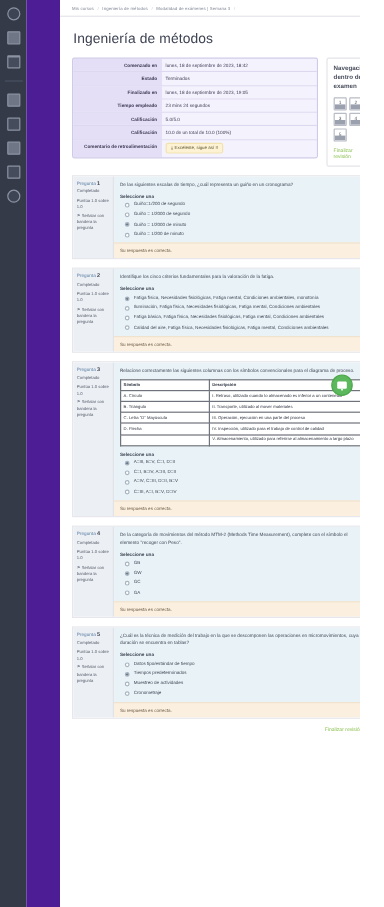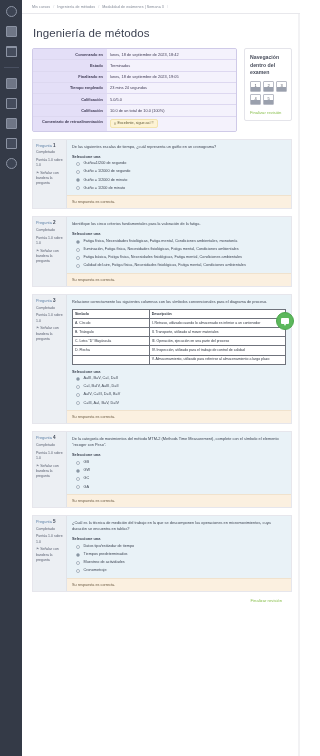--- a/index.html
+++ b/index.html
@@ -24,21 +24,21 @@
     border-radius: 1px;
     background: #454c5c;
     position: relative;
   }
   .rail-ico.round { border-radius: 50%; background:#3d4453; }
   .rail-ico.folder { border-radius: 1px 1px 1px 1px; border-top-width:2px; }
   .rail-ico.solid { background:#6f7686; }
   .rail-sep { width: 15px; height: 1px; background: #4a5162; margin: 1px 0; }
 
   
-  .stage { flex: 1 1 auto; position: relative; background: #8b5cf6; display:flex; flex-direction:column; }
+  .stage { flex: 1 1 auto; position: relative; background: #4c1d95; display:flex; flex-direction:column;padding-left:28px; }
 
   .topbar {
     height: 14px; flex: 0 0 14px;
     background: #fff;
     border-bottom: 1px solid #e8e8ec;
     display: flex; align-items: center;
     padding-left: 10px; gap: 3px;
     white-space: nowrap; overflow: hidden;
   }
   .crumb { font-size: 3.6px; color: #8a8f9c; letter-spacing: .1px; }

